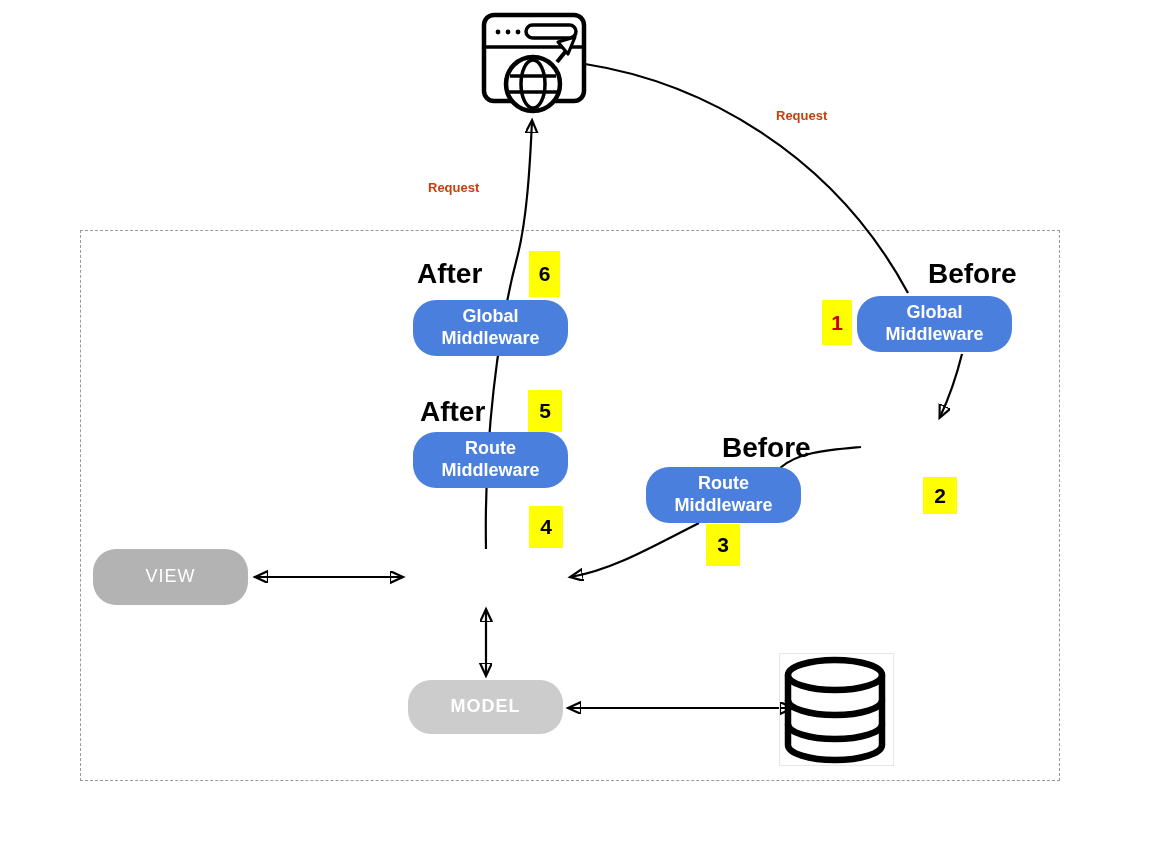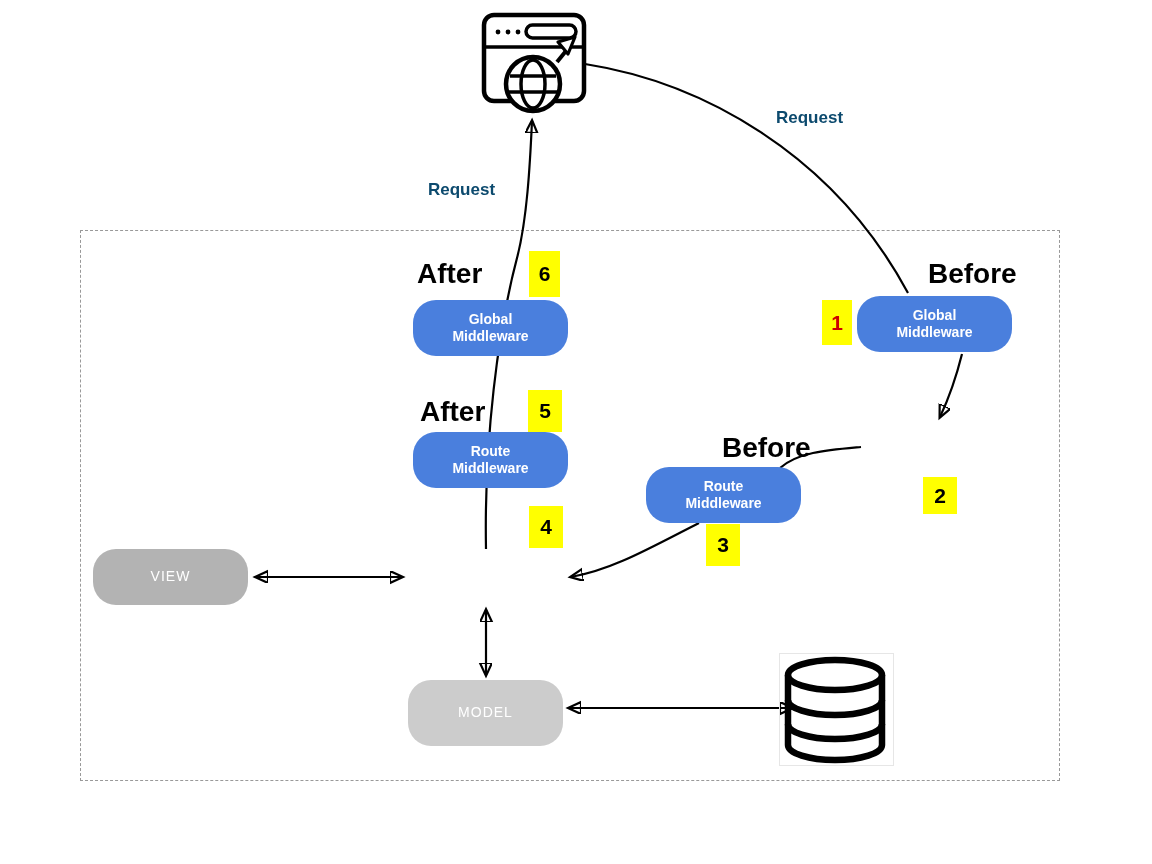--- a/index.html
+++ b/index.html
@@ -14,34 +14,34 @@
   }
   .boundary{
     position:absolute;left:80px;top:230px;width:978px;height:549px;
     border:1px dashed var(--boundary-gray);z-index:0;
   }
   .connectors{position:absolute;left:0;top:0;width:1152px;height:864px;z-index:1;}
   .connectors path{stroke:var(--line-black);stroke-width:2.2;fill:none;}
   .node{
     position:absolute;z-index:2;border-radius:23px;display:flex;align-items:center;
     justify-content:center;text-align:center;color:#ffffff;font-weight:700;
-    font-size:14px;line-height:1.22;white-space:pre-line;
+    font-size:18px;line-height:1.22;white-space:pre-line;
   }
   .node.blue{background:var(--node-blue);}
   .node.ctrl{background:var(--controller-gray);font-weight:400;letter-spacing:1px;}
   .node.view{background:var(--view-gray);font-weight:400;letter-spacing:1px;}
   .node.model{background:var(--model-gray);font-weight:400;letter-spacing:1px;}
   .badge{
     position:absolute;z-index:3;width:34px;height:42px;background:var(--badge-yellow);
     display:flex;align-items:center;justify-content:center;font-weight:700;
     font-size:21px;color:#000;
   }
   .badge.red{color:var(--badge1-red);}
   .phase{position:absolute;z-index:2;font-weight:700;font-size:28px;color:#000;}
-  .flowlbl{position:absolute;z-index:2;font-weight:700;font-size:17px;color:#0c4a6e;}
+  .flowlbl{position:absolute;z-index:2;font-weight:700;font-size:13px;color:#c2410c;}
   .icon-wrap{position:absolute;z-index:2;}
   .db-frame{position:absolute;left:779px;top:653px;width:113px;height:111px;
     border:1px solid #e6e6e6;z-index:1;}
 </style>
 </head>
 <body>
 
 <div class="stage">
 
   <div class="boundary"></div>
@@ -100,21 +100,21 @@
 
   <div class="node blue" style="left:413px;top:300px;width:155px;height:56px;">Global
 Middleware</div>
   <div class="node blue" style="left:413px;top:432px;width:155px;height:56px;">Route
 Middleware</div>
   <div class="node blue" style="left:857px;top:296px;width:155px;height:56px;">Global
 Middleware</div>
   <div class="node blue" style="left:646px;top:467px;width:155px;height:56px;">Route
 Middleware</div>
   <div class="node view" style="left:93px;top:549px;width:155px;height:56px;text-align:center;">VIEW</div>
-  <div class="node model" style="left:408px;top:680px;width:155px;height:66px;">MODEL</div>
+  <div class="node model" style="left:408px;top:680px;width:155px;height:54px;font-weight:bold;">MODEL</div>
 
   <div class="db-frame"></div>
   <div class="icon-wrap" style="left:779px;top:653px;">
     <svg width="113" height="111" viewBox="0 0 113 111">
       <line x1="9" y1="22" x2="9" y2="92" stroke="#000" stroke-width="6.5"></line>
       <line x1="103" y1="22" x2="103" y2="92" stroke="#000" stroke-width="6.5"></line>
       <ellipse cx="56" cy="22" rx="47" ry="15" fill="#fff" stroke="#000" stroke-width="6.5"></ellipse>
       <path d="M9,47 A47,15 0 0 0 103,47" fill="none" stroke="#000" stroke-width="6.5"></path>
       <path d="M9,71 A47,15 0 0 0 103,71" fill="none" stroke="#000" stroke-width="6.5"></path>
       <path d="M9,92 A47,15 0 0 0 103,92" fill="none" stroke="#000" stroke-width="6.5"></path>

